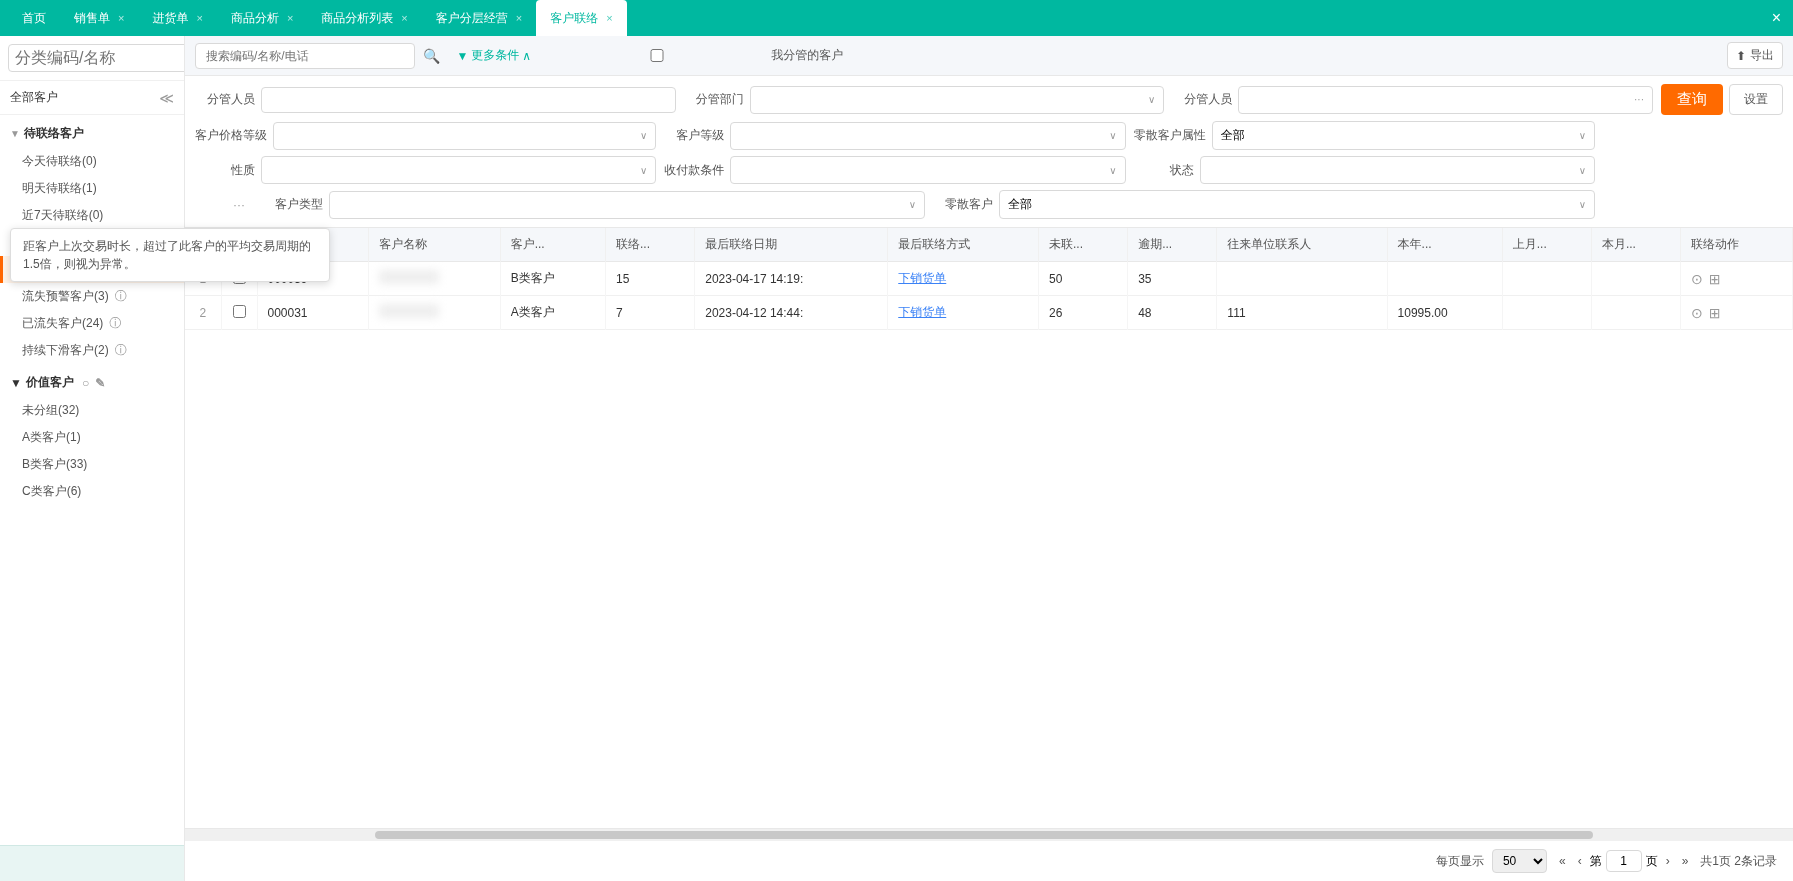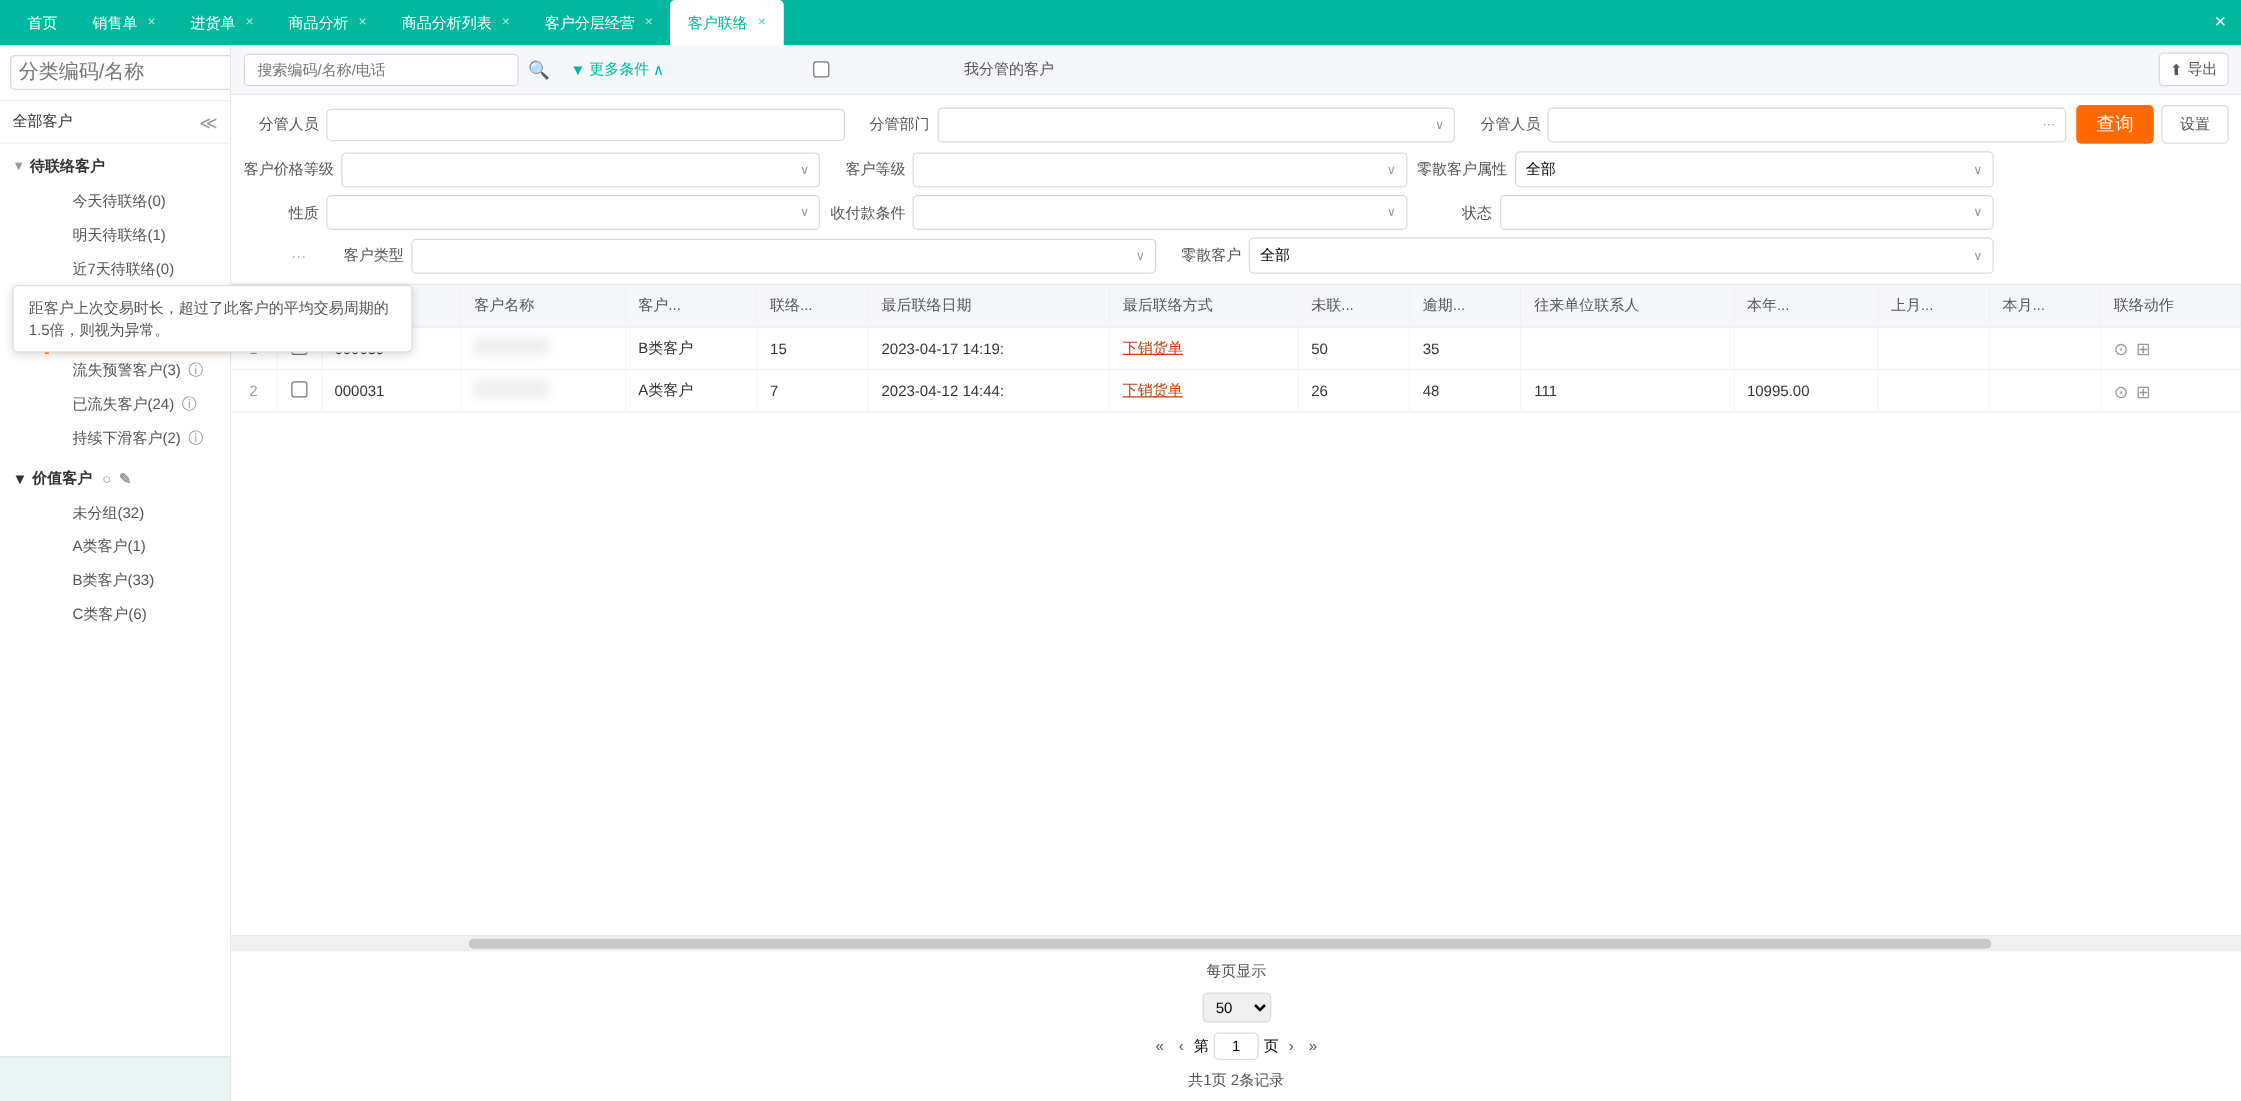--- a/index.html
+++ b/index.html
@@ -55,21 +55,21 @@
     }
     .sidebar-title .collapse-btn { cursor: pointer; color: #999; font-size: 14px; }
     .sidebar-tree { flex: 1; overflow-y: auto; padding: 4px 0; }
     .tree-group-label {
       display: flex; align-items: center; gap: 4px;
       padding: 6px 10px; color: #333; font-weight: bold; cursor: pointer;
     }
     .tree-group-label .arrow { color: #999; font-size: 10px; }
     .tree-item {
       padding: 5px 10px 5px 22px; color: #555; cursor: pointer;
-      display: flex; align-items: flex-end; gap: 4px; margin-left: 36px;
+      display: flex; align-items: flex-end; gap: 4px;
     }
     .tree-item.active { background: #fff3e8; color: #ff6600; border-left: 3px solid #ff6600; padding-left: 19px; font-weight: bold; }
     .tree-group-2 {
       display: flex; align-items: center; gap: 4px;
       padding: 6px 10px; color: #333; font-weight: bold; cursor: pointer;
       margin-top: 4px;
     }
     .sidebar-bottom {
       height: 36px; background: #e8f5f3; border-top: 1px solid #d0e8e4;
       display: flex; align-items: center; justify-content: center;
@@ -165,40 +165,40 @@
     thead th {
       padding: 8px 10px; text-align: left; color: #555; font-weight: normal;
       border-right: 1px solid #f0f0f0; white-space: nowrap;
       position: sticky; top: 0; background: #f5f7fa;
     }
     tbody tr { border-bottom: 1px solid #f0f0f0; }
     tbody td {
       padding: 8px 10px; color: #333;
       border-right: 1px solid #f5f5f5; white-space: nowrap;
     }
-    .td-link { color: #c2410c; cursor: pointer; text-decoration: underline; font-family: Liberation Mono, monospace; }
+    .td-link { color: #3b82f6; cursor: pointer; text-decoration: underline; font-family: Liberation Mono, monospace; }
     .col-settings { width: 36px; text-align: center; }
     .col-check { width: 36px; text-align: center; }
     .action-icons { display: flex; gap: 6px; }
     .action-icon { color: #999; cursor: pointer; font-size: 14px; }
 
     
     .scrollbar-row {
       height: 12px; background: #f0f0f0; border-top: 1px solid #e8e8e8;
       position: relative;
     }
     .scrollbar-inner {
       position: absolute; left: 190px; right: 200px; top: 2px; height: 8px;
       background: #c8c8c8; border-radius: 4px;
     }
 
     
     .pagination {
       display: flex; align-items: center; justify-content: flex-end;
-      padding: 8px 16px; background: #fff; border-top: 1px solid #f0f0f0; gap: 8px; flex-direction: column;
+      padding: 8px 16px; background: #fff; border-top: 1px solid #f0f0f0; gap: 8px;
     }
     .pagination .per-page-label { color: #555; }
     .per-page-select {
       border: 1px solid #d9d9d9; border-radius: 4px;
       padding: 3px 6px; font-size: 12px;
     }
     .page-nav { display: flex; align-items: center; gap: 4px; }
     .page-btn {
       border: none; background: none; cursor: pointer;
       color: #555; font-size: 12px; padding: 2px 4px;

